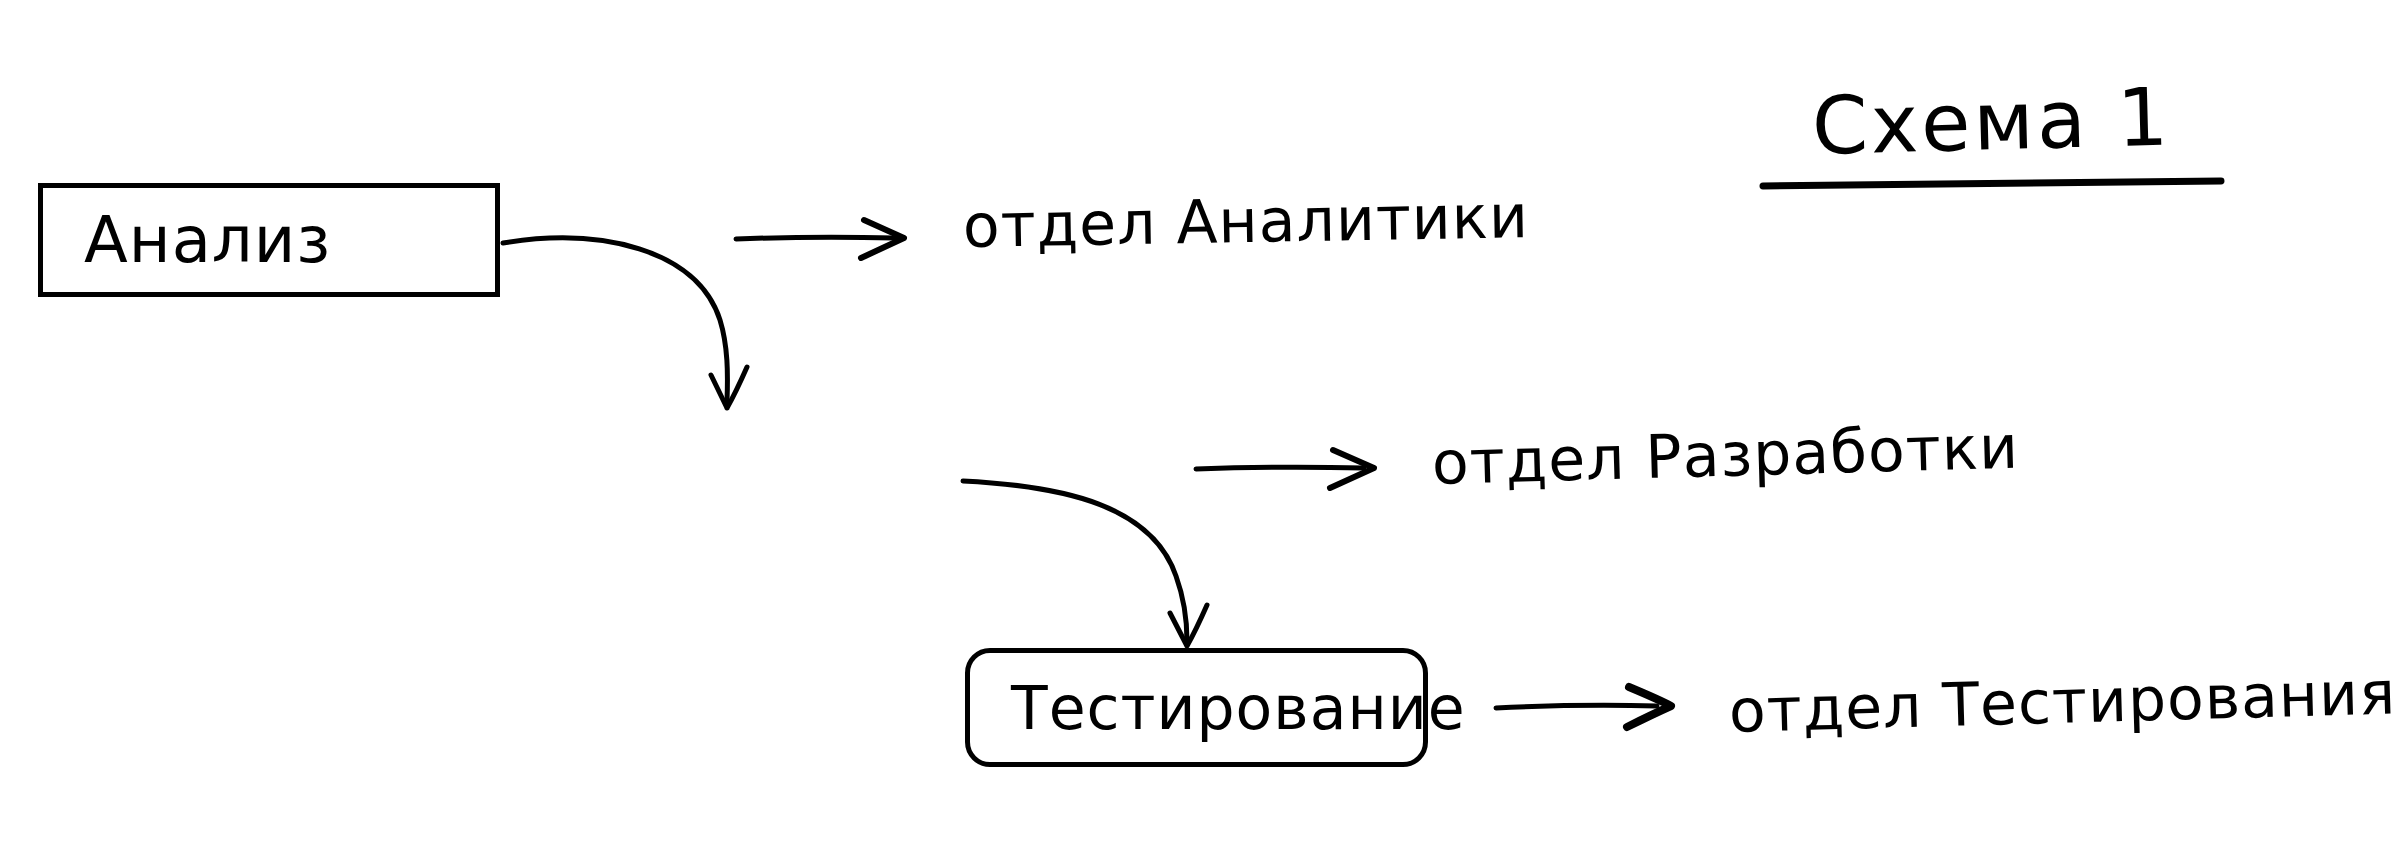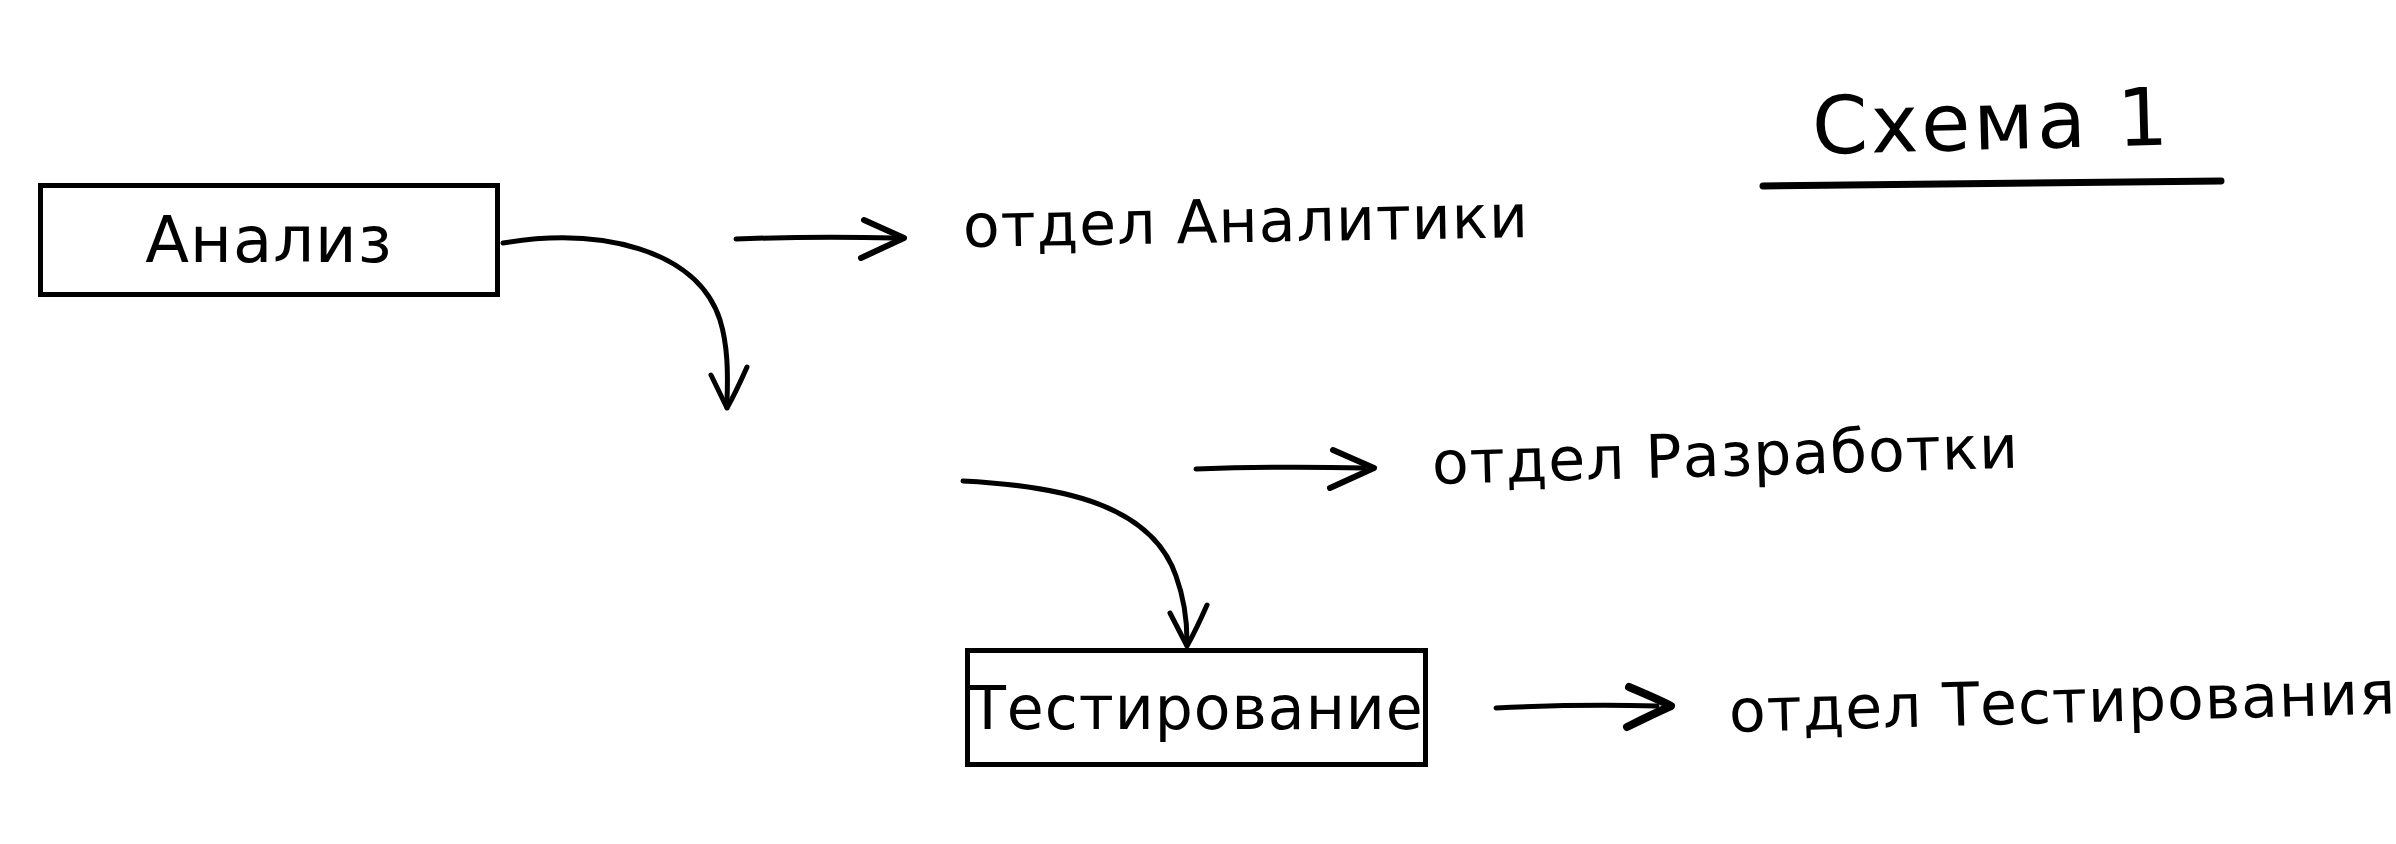--- a/index.html
+++ b/index.html
@@ -19,33 +19,34 @@
     width: 100%;
     height: 100%;
     color: var(--ink);
   }
   .node {
     position: absolute;
     border: 5px solid var(--ink);
     background: transparent;
     display: flex;
     align-items: center;
-    justify-content: center;
+    justify-content: flex-start;
     box-sizing: border-box;
+    padding-left: 41px;
   }
   .node-label {
     font-size: 64px;
     line-height: 64px;
     white-space: nowrap;
     letter-spacing: 1px;
     color: var(--ink);
   }
   #node-analysis     { left: 38px;  top: 183px; width: 462px; height: 114px; }
   #node-development  { left: 500px; top: 410px; width: 461px; height: 113px; }
-  #node-testing      { left: 965px; top: 648px; width: 463px; height: 119px; }
+  #node-testing      { left: 965px; top: 648px; width: 463px; height: 119px; border-radius: 25px; }
   #node-testing .node-label { font-size: 60px; }
 
   .dept-label {
     position: absolute;
     font-size: 60px;
     line-height: 60px;
     letter-spacing: 1px;
     white-space: nowrap;
     color: var(--ink);
     transform-origin: left center;

